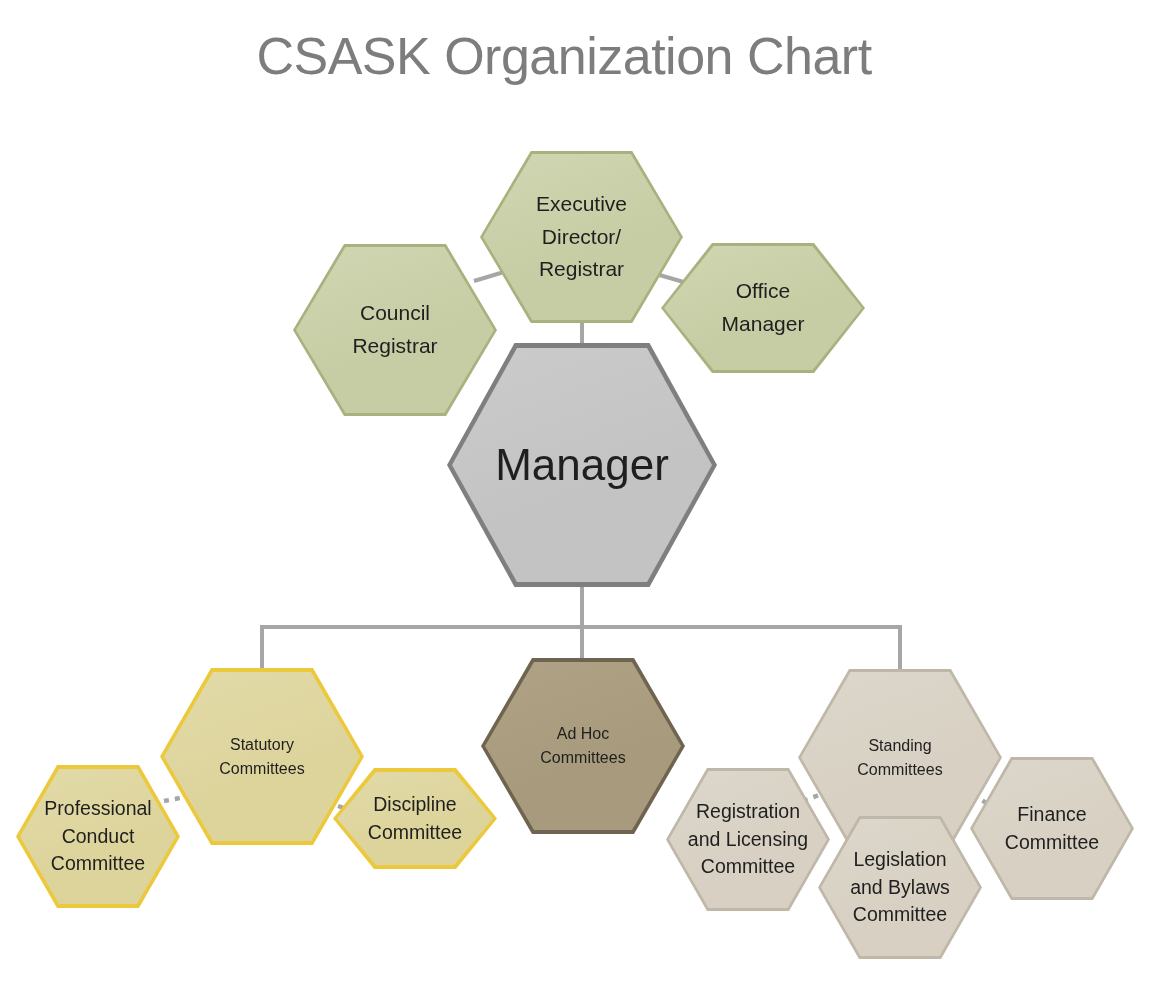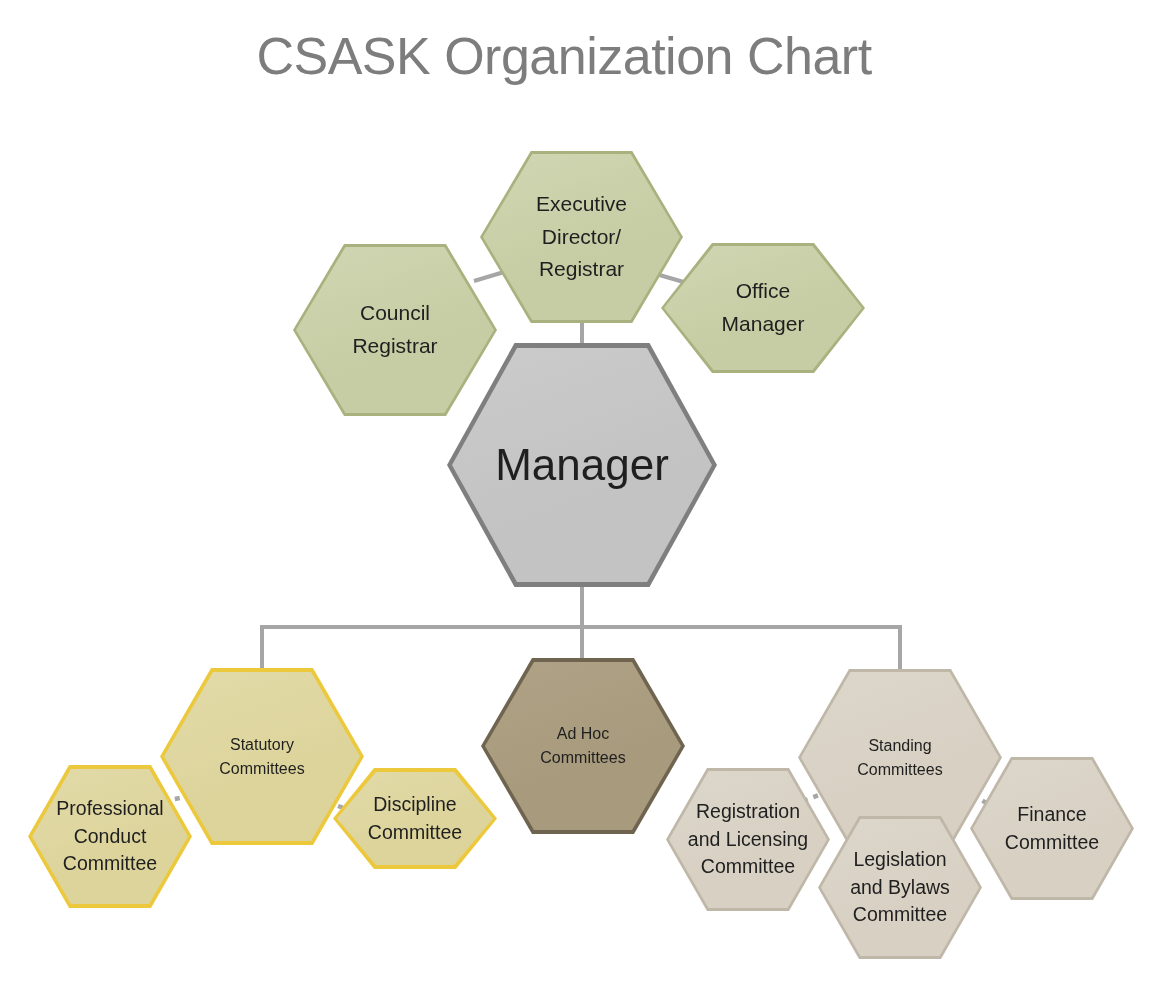--- a/index.html
+++ b/index.html
@@ -49,21 +49,21 @@
   .sub .label{font-size:19.5px;line-height:1.43;}
 
   
   #hex-executive   {left:480px;top:151px;width:203px;height:172px;}
   #hex-deputy      {left:293px;top:244px;width:204px;height:172px;}
   #hex-office      {left:661px;top:243px;width:204px;height:130px;}
   #hex-council     {left:447px;top:343px;width:270px;height:244px;}
   #hex-statutory   {left:160px;top:668px;width:204px;height:177px;}
   #hex-adhoc       {left:481px;top:658px;width:204px;height:176px;}
   #hex-standing    {left:798px;top:669px;width:204px;height:177px;}
-  #hex-professional{left:28px; top:765px;width:164px;height:143px;}
+  #hex-professional{left:16px; top:765px;width:164px;height:143px;}
   #hex-discipline  {left:333px;top:768px;width:164px;height:101px;}
   #hex-registration{left:666px;top:768px;width:164px;height:143px;}
   #hex-finance     {left:970px;top:757px;width:164px;height:143px;}
   #hex-legislation {left:818px;top:816px;width:164px;height:143px;}
 
   #connectors{position:absolute;left:0;top:0;}
   #connectors line{stroke:var(--connector-color,#a6a6a6);}
   #connectors .solid{stroke-width:4;}
   #connectors .dashed{stroke-width:4.5;stroke-dasharray:5 6;}
 </style>

